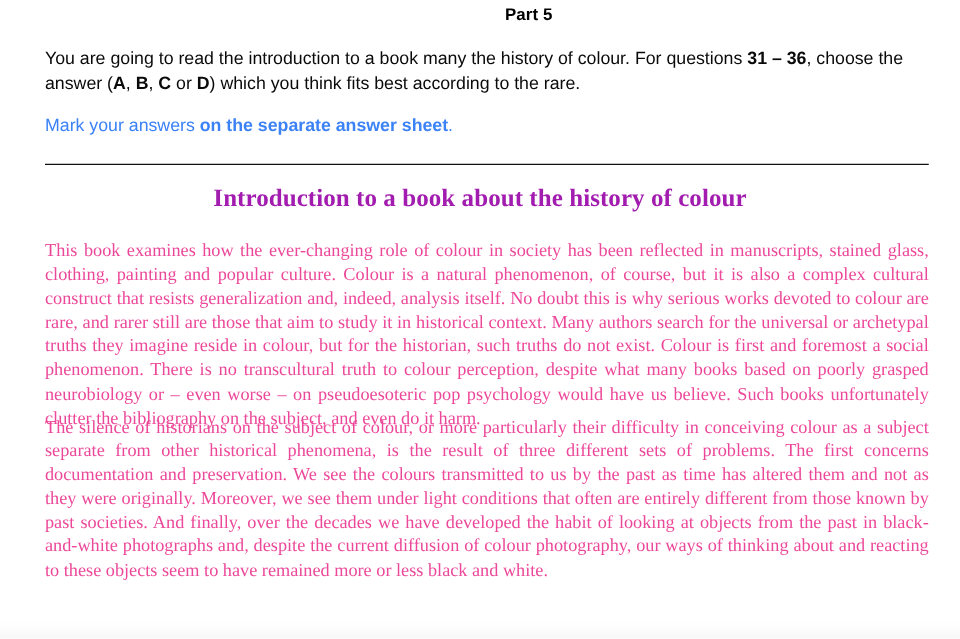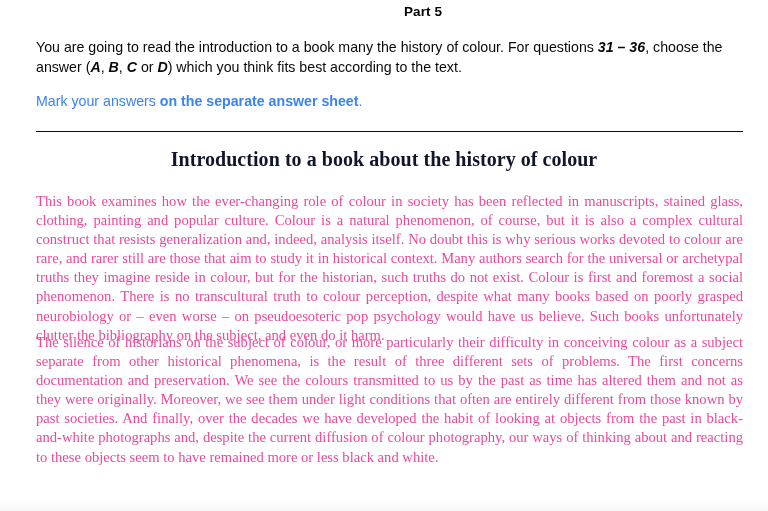--- a/index.html
+++ b/index.html
@@ -49,21 +49,20 @@
     font-family: "Liberation Sans", "DejaVu Sans", sans-serif;
     font-size: 14.2px;
     line-height: 20px;
     color: #0a0a0a;
   }
   .instructions .line-block {
     margin: 0;
   }
   .instructions b {
     font-weight: bold;
-    font-style: italic;
   }
 
   .mark-answers {
     position: absolute;
     left: 36px;
     top: 91px;
     width: 706px;
     font-family: "Liberation Sans", "DejaVu Sans", sans-serif;
     font-size: 14.2px;
     line-height: 20px;
@@ -85,21 +84,21 @@
   .article-title {
     position: absolute;
     left: 0;
     top: 148px;
     width: 768px;
     text-align: center;
     font-family: "Liberation Serif", "DejaVu Serif", serif;
     font-weight: bold;
     font-size: 20px;
     letter-spacing: 0.05px;
-    color: #0f172a;
+    color: #a21caf;
   }
 
   
   .body-text {
     position: absolute;
     left: 36px;
     width: 707px;
     font-family: "Liberation Serif", "DejaVu Serif", serif;
     font-size: 14.6px;
     line-height: 19.1px;
@@ -122,21 +121,21 @@
   }
 </style>
 </head>
 <body>
 
 <div class="page">
 
   <div class="part-heading">Part 5</div>
 
   <div class="instructions">
-    <p class="line-block"><span>You are going to read the introduction to a book many the history of colour.  For questions </span><b>31 – 36</b><span>, choose the answer (</span><b>A</b><span>, </span><b>B</b><span>, </span><b>C</b><span> or </span><b>D</b><span>) which you think fits best according to the text.</span></p>
+    <p class="line-block"><span>You are going to read the introduction to a book many the history of colour.  For questions </span><b>31 – 36</b><span>, choose the answer (</span><b>A</b><span>, </span><b>B</b><span>, </span><b>C</b><span> or </span><b>D</b><span>) which you think fits best according to the rare.</span></p>
   </div>
 
   <div class="mark-answers"><span>Mark your answers </span><b>on the separate answer sheet</b><span>.</span></div>
 
   <div class="divider"></div>
 
   <div class="article-title">Introduction to a book about the history of colour</div>
 
   <div class="body-text para-1">This book examines how the ever-changing role of colour in society has been reflected in manuscripts, stained glass, clothing, painting and popular culture.  Colour is a natural phenomenon, of course, but it is also a complex cultural construct that resists generalization and, indeed, analysis itself.  No doubt this is why serious works devoted to colour are rare, and rarer still are those that aim to study it in historical context.  Many authors search for the universal or archetypal truths they imagine reside in colour, but for the historian, such truths do not exist.  Colour is first and foremost a social phenomenon.  There is no transcultural truth to colour perception, despite what many books based on poorly grasped neurobiology or – even worse – on pseudoesoteric pop psychology would have us believe.  Such books unfortunately clutter the bibliography on the subject, and even do it harm.</div>
 

